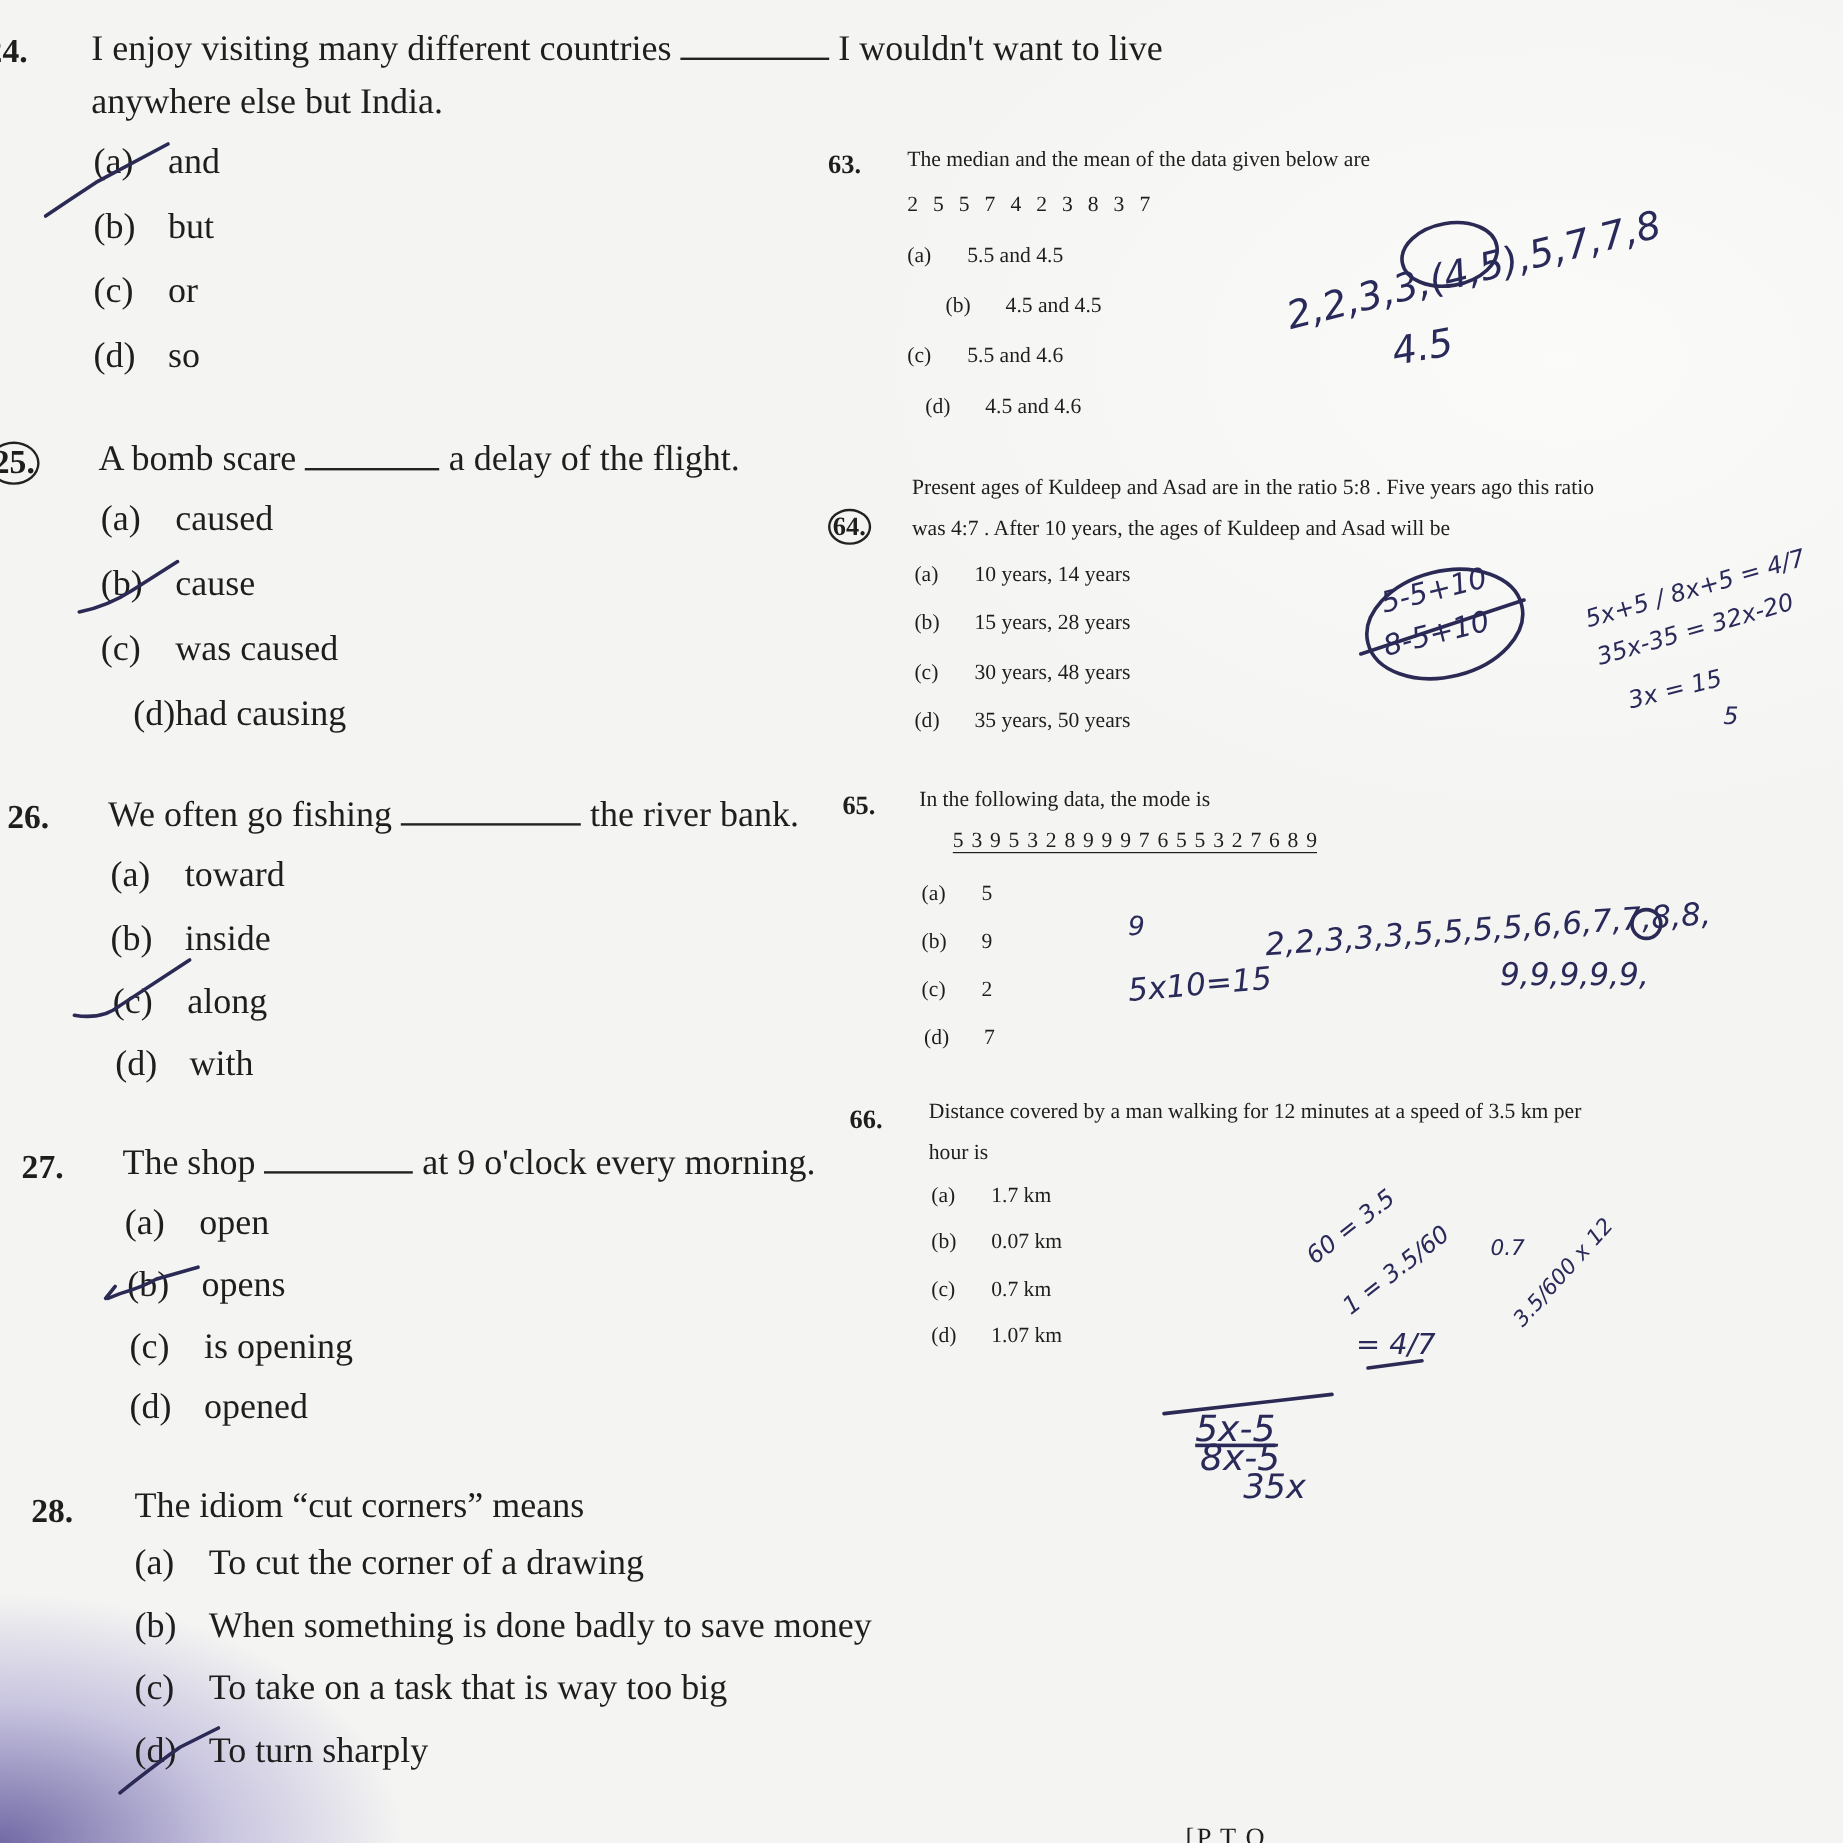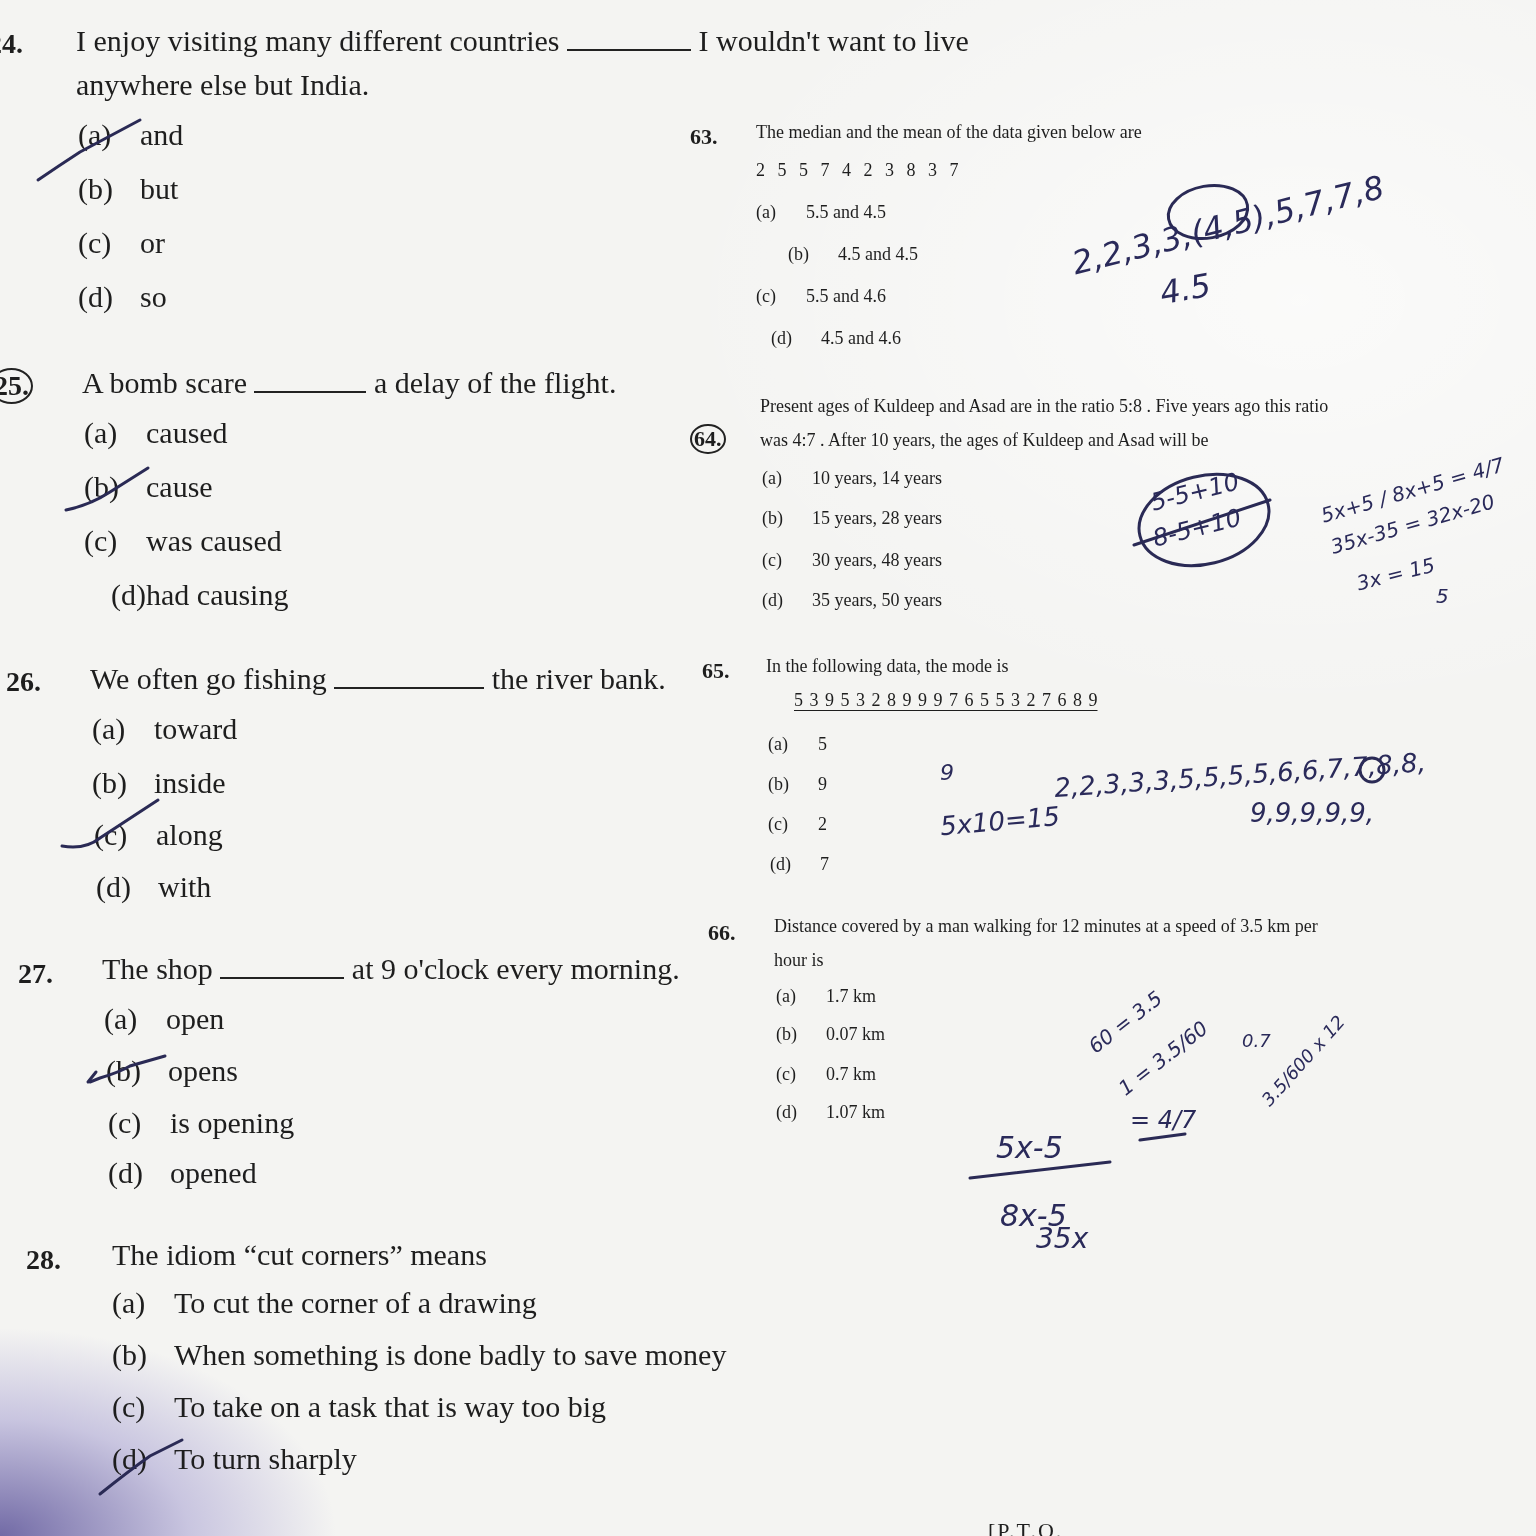--- a/index.html
+++ b/index.html
@@ -180,18 +180,18 @@
 
 <div class="ink" style="left:940px;top:760px;font-size:22px;">9</div>
 <div class="ink" style="left:1054px;top:760px;font-size:26px;transform:rotate(-4deg);">2,2,3,3,3,5,5,5,5,6,6,7,7,8,8,</div>
 <div class="ink" style="left:940px;top:806px;font-size:26px;transform:rotate(-5deg);">5x10=15</div>
 <div class="ink" style="left:1250px;top:798px;font-size:26px;">9,9,9,9,9,</div>
 
 <div class="ink" style="left:1082px;top:1010px;font-size:20px;transform:rotate(-38deg);">60 = 3.5</div>
 <div class="ink" style="left:1110px;top:1046px;font-size:20px;transform:rotate(-38deg);">1 = 3.5/60</div>
 <div class="ink" style="left:1242px;top:1030px;font-size:18px;">0.7</div>
 <div class="ink" style="left:1246px;top:1050px;font-size:18px;transform:rotate(-48deg);">3.5/600 x 12</div>
-<div class="ink" style="left:996px;top:1130px;font-size:30px;">5x-5</div>
+<div class="ink" style="left:996px;top:1174px;font-size:30px;text-decoration:underline;">5x-5</div>
 <div class="ink" style="left:1000px;top:1198px;font-size:30px;">8x-5</div>
 <div class="ink" style="left:1130px;top:1106px;font-size:24px;">= 4/7</div>
 <div class="ink" style="left:1036px;top:1222px;font-size:28px;">35x</div>
 
 <div class="pto">[P.T.O.</div>
 
 </body></html>

